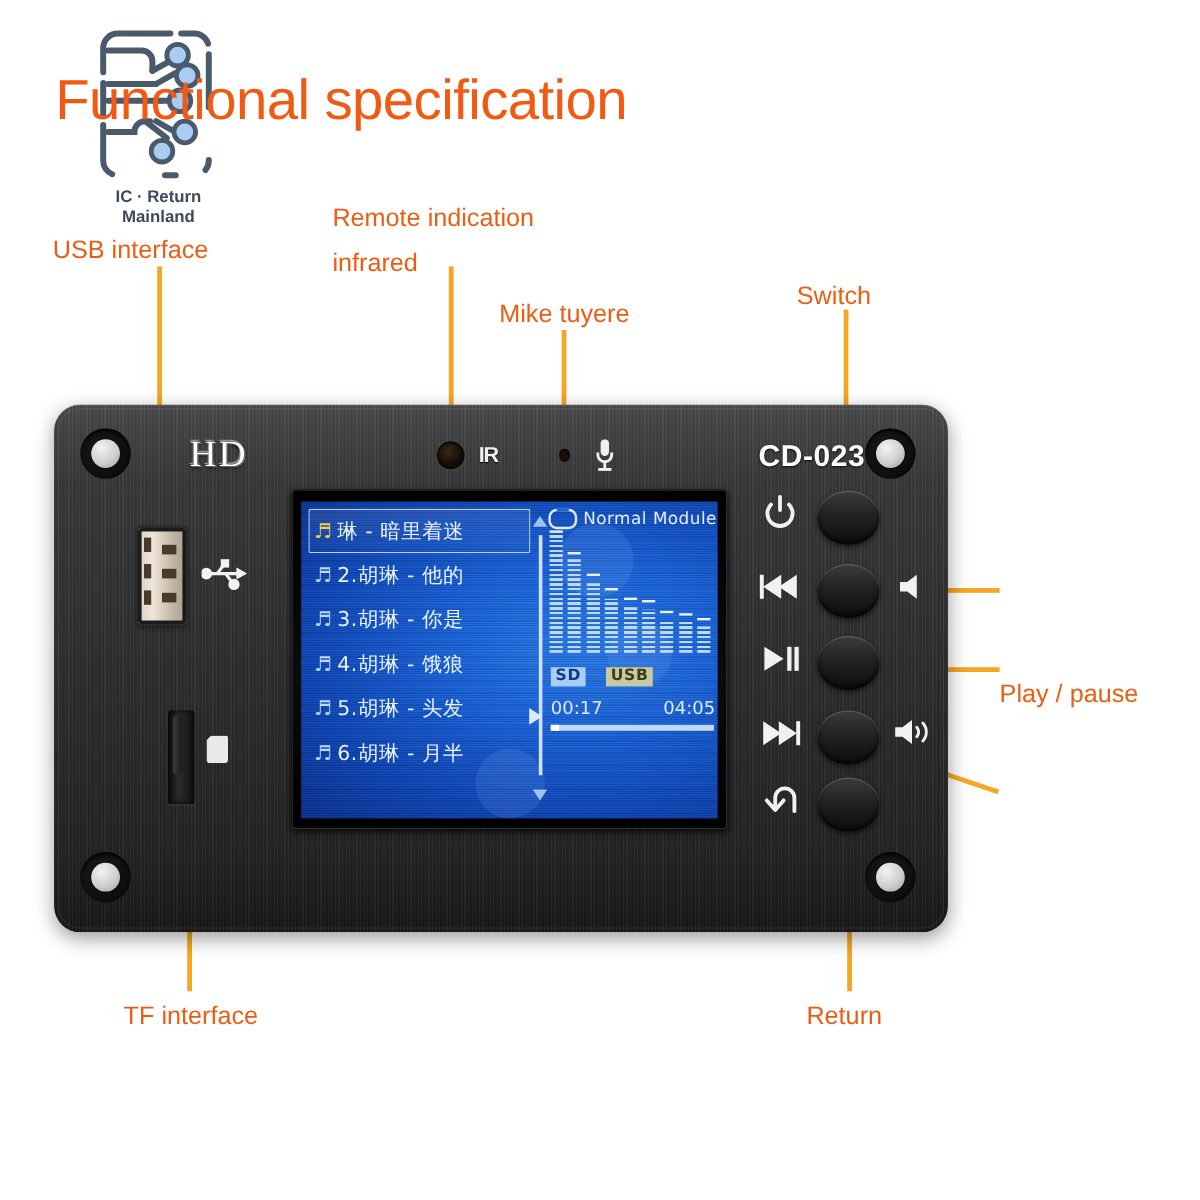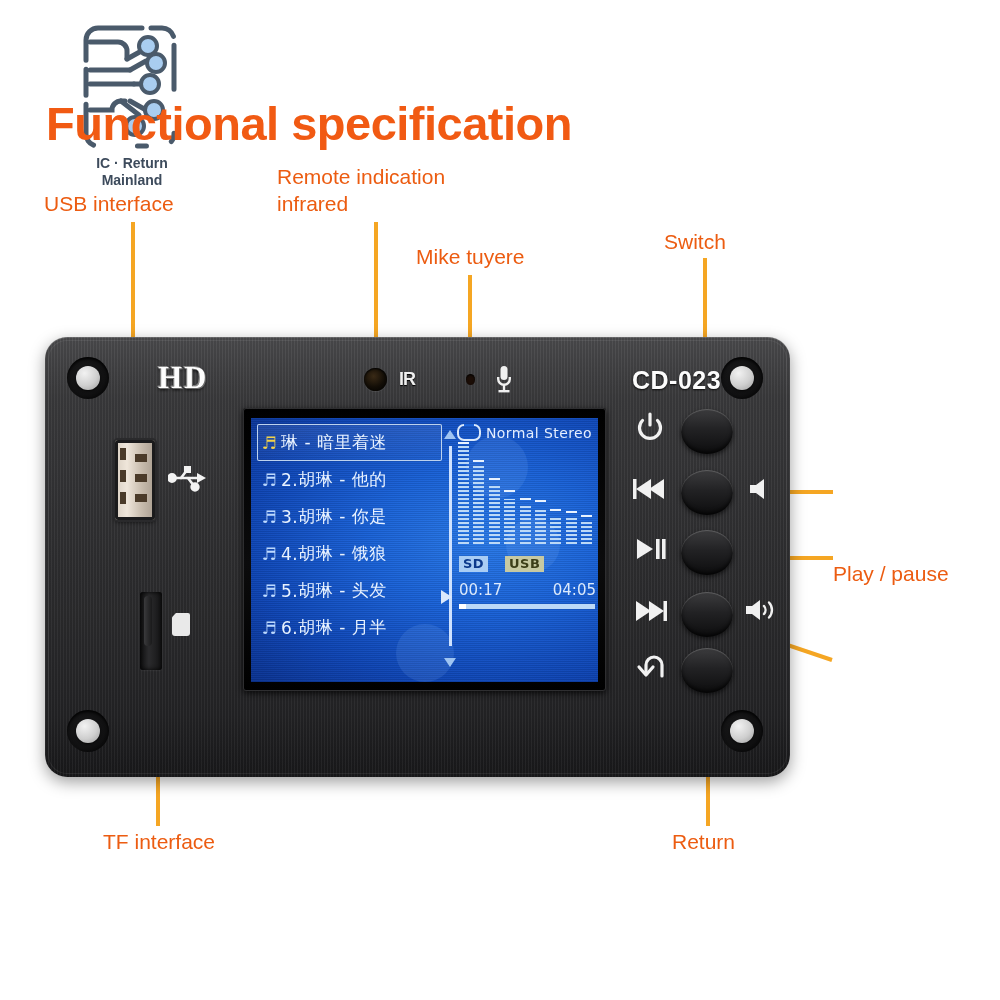--- a/index.html
+++ b/index.html
@@ -14,27 +14,27 @@
 
   
   .wm{position:absolute;left:72px;top:22px;width:120px;height:165px;}
   .wm .chip{position:absolute;left:8px;top:0;width:100px;height:130px;}
   .wm .cap{position:absolute;left:0;width:100%;text-align:center;
            color:#3d4b5c;font-size:14px;font-weight:bold;line-height:17px;}
 
   
   .headline{
     position:absolute;left:46px;top:55px;
-    font-size:47px;font-weight:bold;color:#f15a13;
-    letter-spacing:-0.5px;white-space:nowrap;margin-top:41px;
+    font-size:47px;font-weight:normal;color:#f15a13;
+    letter-spacing:-0.5px;white-space:nowrap;
   }
 
   
   .ann{position:absolute;color:#ec5c11;font-size:21px;font-weight:normal;
-       line-height:27px;white-space:pre-line;}
+       line-height:38px;white-space:pre-line;}
   .lead{position:absolute;background:#f5a623;}
   .lead.v{width:4px;}
   .lead.h{height:4px;}
   .dot{position:absolute;width:9px;height:9px;border-radius:50%;background:#f5a623;}
 
   
   .board{
     position:absolute;left:45px;top:337px;width:745px;height:440px;
     border-radius:22px;
     background:
@@ -55,21 +55,21 @@
   }
   .screw i{
     position:absolute;left:9px;top:9px;width:24px;height:24px;border-radius:50%;
     background:radial-gradient(circle at 36% 30%,#f2f2f2 0%,#cfcfcf 55%,#9d9d9d 100%);
     box-shadow:0 1px 2px rgba(0,0,0,0.6);
     display:block;
   }
 
   .hd-logo{
     position:absolute;left:158px;top:360px;
-    font-family:"Liberation Serif",serif;font-size:31px;font-weight:bold;
+    font-family:"Liberation Serif",serif;font-size:31px;font-weight:normal;
     color:#fdfdfd;letter-spacing:2px;
     text-shadow:0 0 1px #000,1px 1px 0 #777,-1px -1px 0 #999,0 2px 3px rgba(0,0,0,.8);
   }
   .model{
     position:absolute;left:632px;top:366px;
     font-size:25px;font-weight:bold;color:#fcfcfc;letter-spacing:0.5px;
     text-shadow:0 1px 2px rgba(0,0,0,0.85);
   }
   .avp{
     position:absolute;left:280px;top:714px;
@@ -362,21 +362,21 @@
 
       <span class="arr-up"></span>
       <span class="divider"></span>
       <span class="arr-dn"></span>
       <span class="arr-rt"></span>
 
       <div class="rp">
         <div class="rp-top">
           <span class="loop-ic"></span>
           <span>Normal</span>
-          <span>Stereo</span>
+          <span>Module</span>
         </div>
 
         <div class="spec">
             <span class="bar" style="left: 0px; height: 100px;"></span>
             <span class="peak" style="left: 0px; bottom: 100px;"></span>
             <span class="bar" style="left: 15.4px; height: 78px;"></span>
             <span class="peak" style="left: 15.4px; bottom: 82px;"></span>
             <span class="bar" style="left: 30.8px; height: 58px;"></span>
             <span class="peak" style="left: 30.8px; bottom: 64px;"></span>
             <span class="bar" style="left: 46.2px; height: 45px;"></span>

